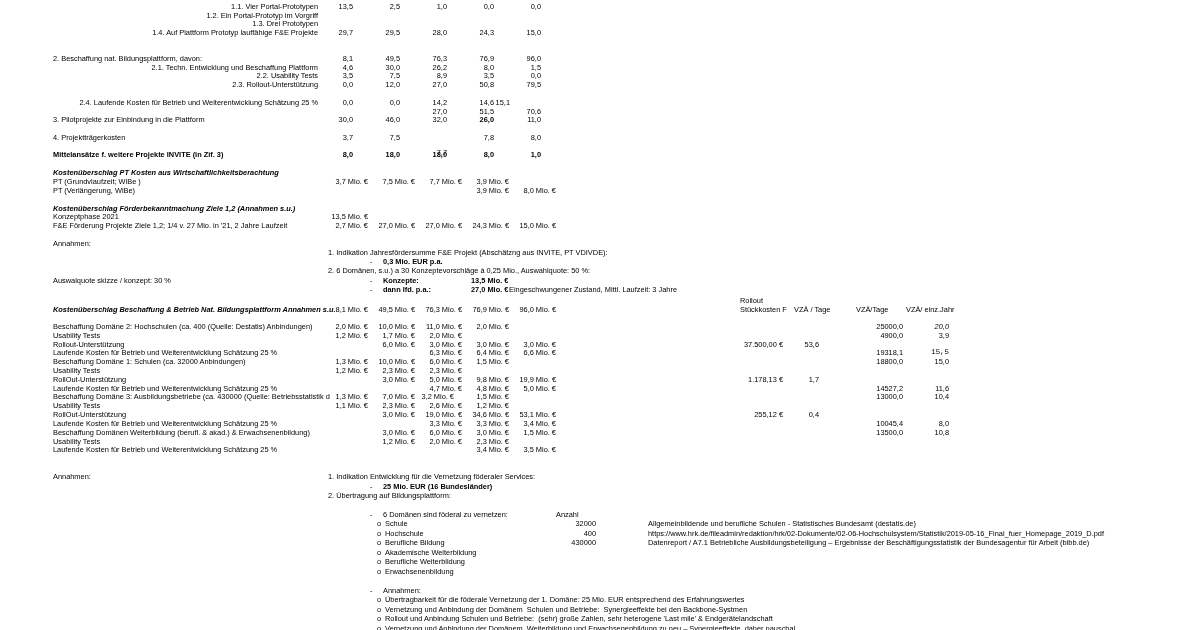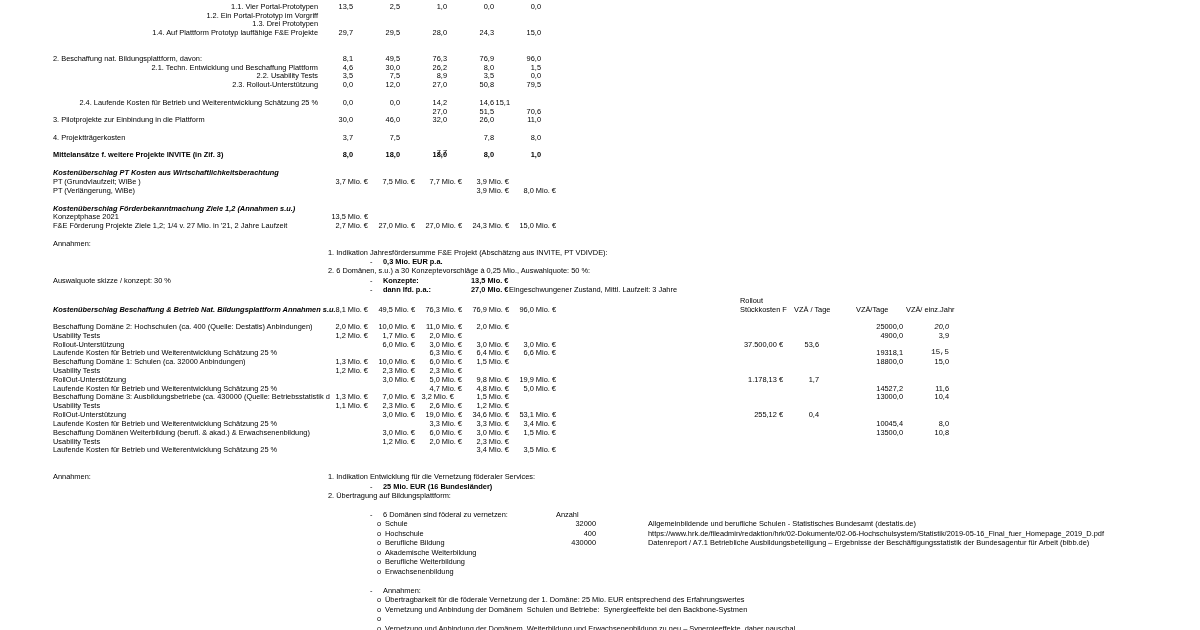--- a/index.html
+++ b/index.html
@@ -63,21 +63,21 @@
     <div class="t ra" style="top: 98px; right: 753px;">14,2</div>
     <div class="t ra" style="top: 98px; right: 706px;">14,6</div>
     <div class="t ra" style="top: 98px; right: 690px;">15,1</div>
     <div class="t ra" style="top: 107px; right: 753px;">27,0</div>
     <div class="t ra" style="top: 107px; right: 706px;">51,5</div>
     <div class="t ra" style="top: 107px; right: 659px;">70,6</div>
     <div class="t ll" style="top: 115px;">3. Pilotprojekte zur Einbindung in die Plattform</div>
     <div class="t ra" style="top: 115px; right: 847px;">30,0</div>
     <div class="t ra" style="top: 115px; right: 800px;">46,0</div>
     <div class="t ra" style="top: 115px; right: 753px;">32,0</div>
-    <div class="t ra" style="top: 115px; right: 706px;">26,0</div>
+    <div class="t ra" style="top: 115px; right: 706px; font-weight: bold;">26,0</div>
     <div class="t ra" style="top: 115px; right: 659px;">11,0</div>
     <div class="t ll" style="top: 133px;">4. Projektträgerkosten</div>
     <div class="t ra" style="top: 133px; right: 847px;">3,7</div>
     <div class="t ra" style="top: 133px; right: 800px;">7,5</div>
     <div class="t ra" style="top: 148px; right: 753px;">7,7</div>
     <div class="t ra" style="top: 133px; right: 706px;">7,8</div>
     <div class="t ra" style="top: 133px; right: 659px;">8,0</div>
     <div class="t ll b" style="top: 150px;">Mittelansätze f. weitere Projekte INVITE (in Zif. 3)</div>
     <div class="t ra b" style="top: 150px; right: 847px;">8,0</div>
     <div class="t ra b" style="top: 150px; right: 800px;">18,0</div>
@@ -241,15 +241,16 @@
     <div class="t" style="top: 557px; left: 385px;">Berufliche Weiterbildung</div>
     <div class="t" style="top: 567px; left: 377px;">o</div>
     <div class="t" style="top: 567px; left: 385px;">Erwachsenenbildung</div>
     <div class="t" style="top: 586px; left: 370px;">-</div>
     <div class="t" style="top: 586px; left: 383px;">Annahmen:</div>
     <div class="t" style="top: 595px; left: 377px;">o</div>
     <div class="t" style="top: 595px; left: 385px;">Übertragbarkeit für die föderale Vernetzung der 1. Domäne: 25 Mio. EUR entsprechend des Erfahrungswertes</div>
     <div class="t" style="top: 605px; left: 377px;">o</div>
     <div class="t" style="top: 605px; left: 385px;">Vernetzung und Anbindung der Domänem  Schulen und Betriebe:  Synergieeffekte bei den Backbone-Systmen</div>
     <div class="t" style="top: 614px; left: 377px;">o</div>
+    <div class="t" style="top: 614px; left: 385px;">Rollout und Anbindung Schulen und Betriebe:  (sehr) große Zahlen, sehr heterogene 'Last mile' &amp; Endgerätelandschaft</div>
     <div class="t" style="top: 624px; left: 377px;">o</div>
     <div class="t" style="top: 624px; left: 385px;">Vernetzung und Anbindung der Domänem  Weiterbildung und Erwachsenenbildung zu neu – Synergieeffekte, daher pauschal</div>
   </div>
 
 </body></html>

